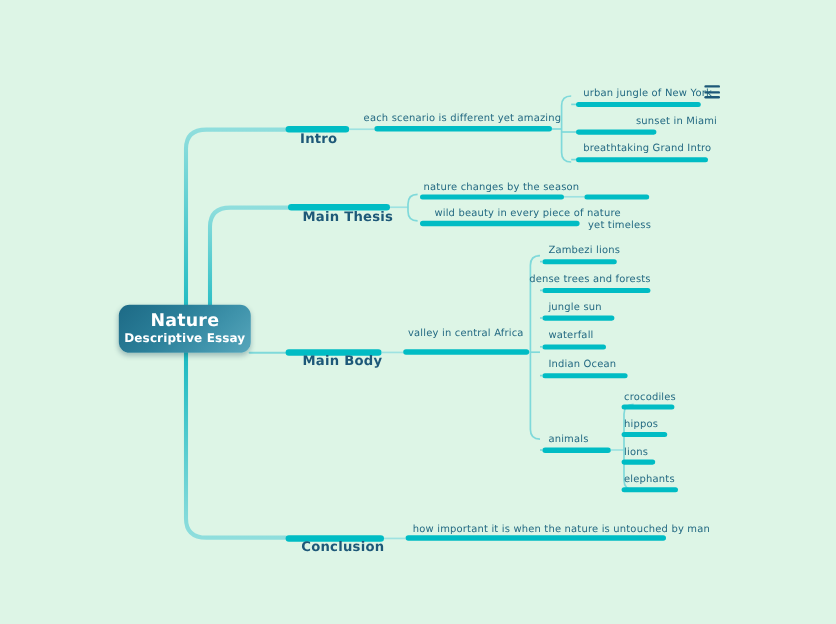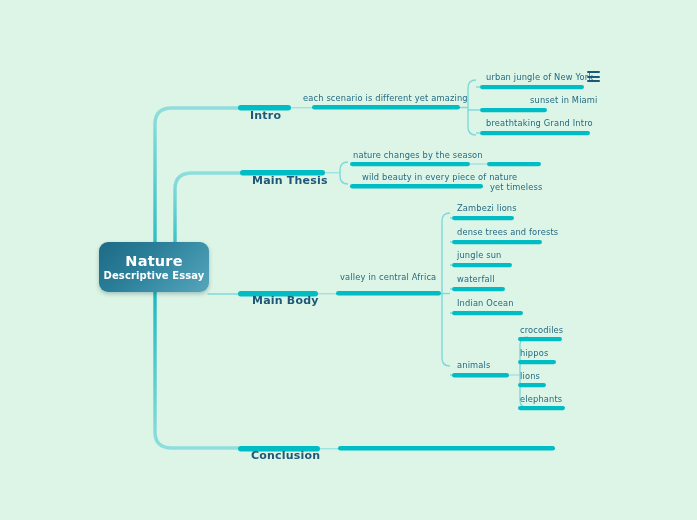--- a/index.html
+++ b/index.html
@@ -32,23 +32,23 @@
   .node-label {
     position: absolute;
     white-space: nowrap;
     color: #195a77;
     pointer-events: auto;
   }
   
   #root-node {
     position: absolute;
     left: 99px;
-    top: 242px;
+    top: 254px;
     width: 110px;
-    height: 50px;
+    height: 40px;
     border-radius: 9px;
     background: linear-gradient(135deg, #1d6a86 0%, #2b7f99 40%, #3f93ab 70%, #57a6bb 100%);
     box-shadow: 0 2px 4px rgba(20,70,90,0.30);
     display: flex;
     flex-direction: column;
     align-items: center;
     justify-content: center;
     z-index: 5;
   }
   #root-title {
@@ -203,26 +203,27 @@
   <div class="node-label leaf-label" style="left:486px; top:118px;">breathtaking Grand Intro</div>
 
   <div class="node-label main-label" style="left:252px; top:154px;">Main Thesis</div>
   <div class="node-label sub-label" style="left:353px; top:150px;">nature changes by the season</div>
   <div class="node-label leaf-label" style="left:490px; top:150px;margin-top:32px;">yet timeless</div>
   <div class="node-label sub-label" style="left:362px; top:172px;">wild beauty in every piece of nature</div>
 
   <div class="node-label main-label" style="left:252px; top:274px;">Main Body</div>
   <div class="node-label sub-label" style="left:340px; top:272px;">valley in central Africa</div>
   <div class="node-label leaf-label" style="left:457px; top:203px;">Zambezi lions</div>
-  <div class="node-label leaf-label" style="left:457px; top:227px;">dense trees and forests</div>
+  <div class="node-label leaf-label" style="left:441px; top:227px;">dense trees and forests</div>
   <div class="node-label leaf-label" style="left:457px; top:250px;">jungle sun</div>
   <div class="node-label leaf-label" style="left:457px; top:274px;">waterfall</div>
   <div class="node-label leaf-label" style="left:457px; top:298px;">Indian Ocean</div>
   <div class="node-label leaf-label" style="left:457px; top:360px;">animals</div>
 
   <div class="node-label leaf-label" style="left:520px; top:325px;">crocodiles</div>
   <div class="node-label leaf-label" style="left:520px; top:348px;">hippos</div>
   <div class="node-label leaf-label" style="left:520px; top:371px;">lions</div>
   <div class="node-label leaf-label" style="left:520px; top:394px;">elephants</div>
 
   <div class="node-label main-label" style="left:251px; top:429px;">Conclusion</div>
+  <div class="node-label sub-label" style="left:344px; top:435px;">how important it is when the nature is untouched by man</div>
 
 </div>
 
 </body></html>

